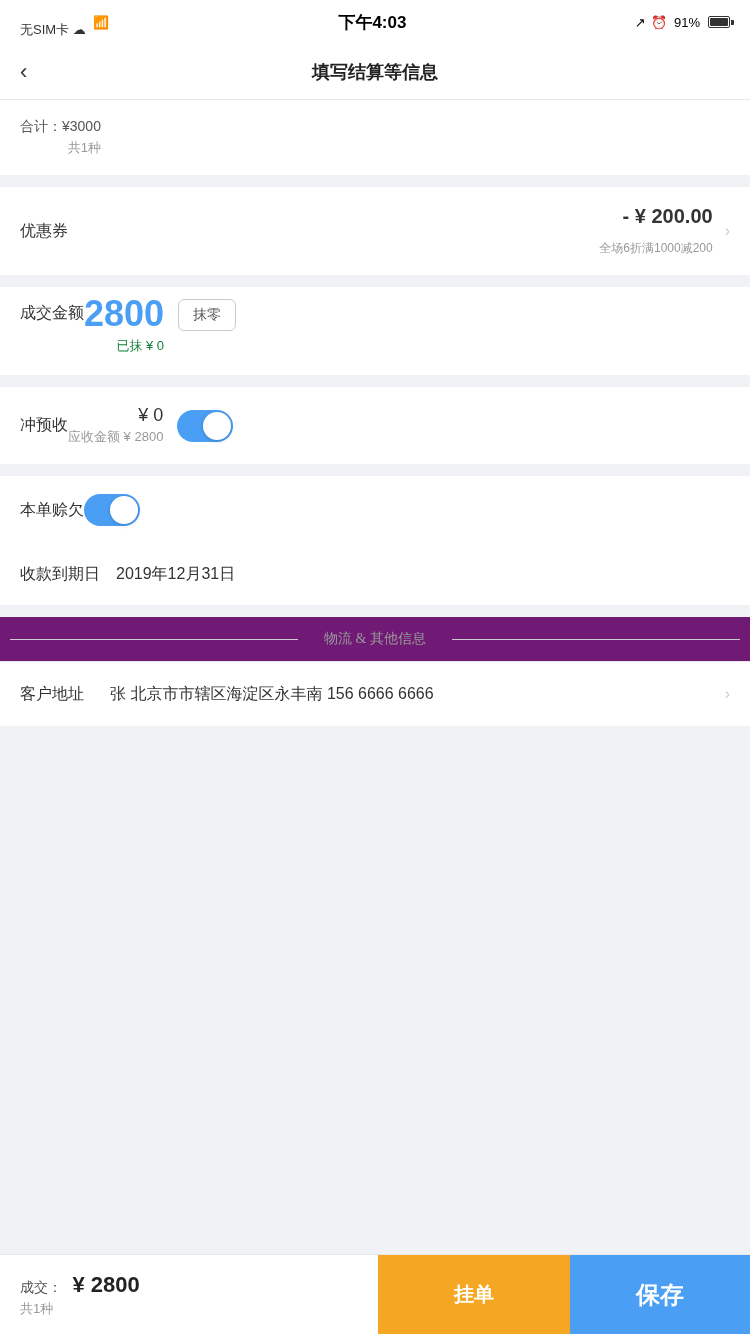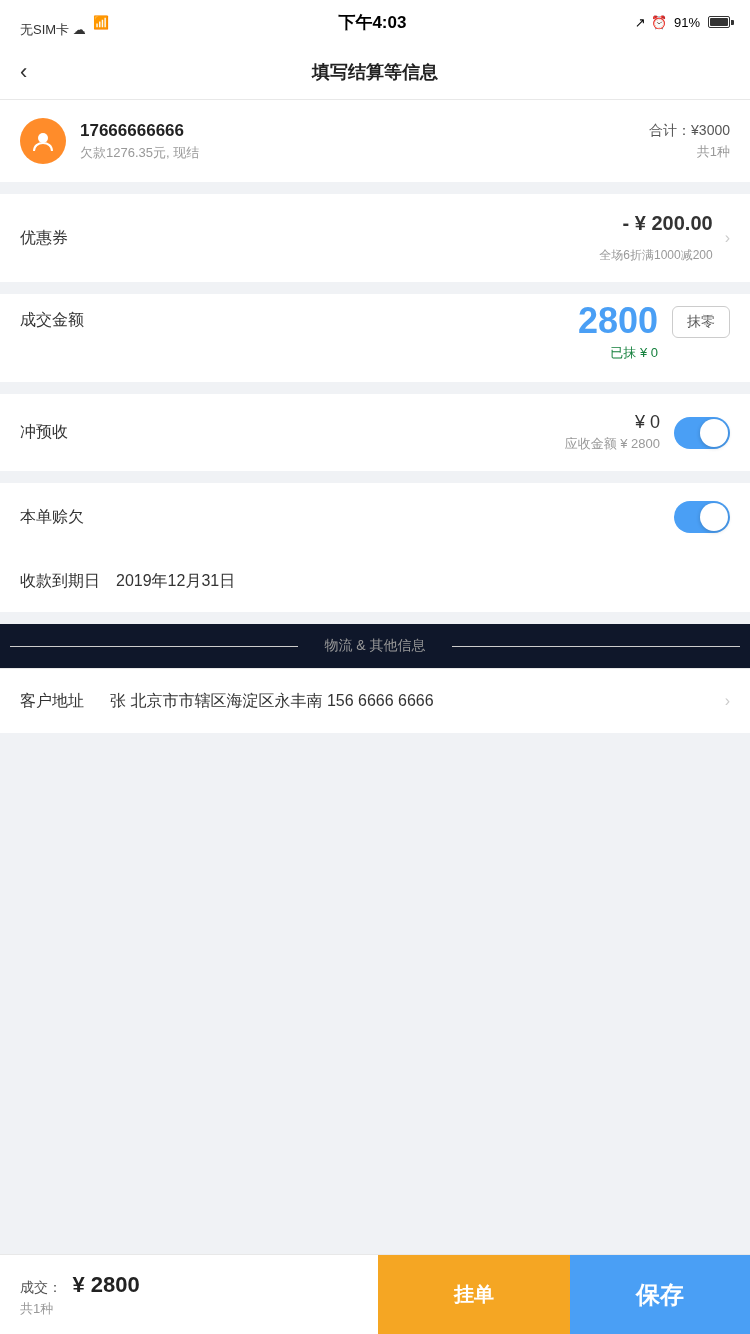--- a/index.html
+++ b/index.html
@@ -111,21 +111,21 @@
       background: #f0f2f5;
     }
 
     
     .section {
       background: #fff;
     }
     .row {
       display: flex;
       align-items: center;
-      justify-content: space-between;
+      justify-content: flex-start;
       padding: 18px 20px;
       border-bottom: 1px solid #f0f0f0;
       min-height: 60px;
     }
     .row:last-child { border-bottom: none; }
     .row-label {
       font-size: 16px;
       color: #333;
       white-space: nowrap;
     }
@@ -221,26 +221,27 @@
       color: #333;
       white-space: nowrap;
     }
     .date-value {
       font-size: 16px;
       color: #333;
     }
 
     
     .section-divider {
-      background: #0f172a;
+      background: #701a75;
       height: 44px;
       display: flex;
       align-items: center;
       justify-content: center;
       gap: 16px;
+      font-family: Liberation Serif, serif;
     }
     .section-divider-line {
       flex: 1;
       height: 1px;
       background: #ccc;
       margin: 0 10px;
     }
     .section-divider-text {
       font-size: 14px;
       color: #999;
@@ -351,32 +352,20 @@
 </div>
 
 <div class="nav-bar">
   <span class="nav-back">‹</span>
   <span class="nav-title">填写结算等信息</span>
 </div>
 
 <div class="content">
 
   <div class="customer-card">
-    <div class="customer-left">
-      <div class="avatar">
-        <svg width="26" height="26" viewBox="0 0 26 26" fill="none">
-          <circle cx="13" cy="10" r="5" fill="white"></circle>
-          <path d="M4 23c0-5 4-8 9-8s9 3 9 8" stroke="white" stroke-width="2" fill="none"></path>
-        </svg>
-      </div>
-      <div class="customer-info">
-        <div class="customer-phone">17666666666</div>
-        <div class="customer-debt">欠款1276.35元, 现结</div>
-      </div>
-    </div>
     <div class="customer-right">
       <div class="total-label">合计：¥3000</div>
       <div class="total-count">共1种</div>
     </div>
   </div>
 
   <div class="divider-block"></div>
 
   <div class="section">
     <div class="row" style="cursor:pointer;">

